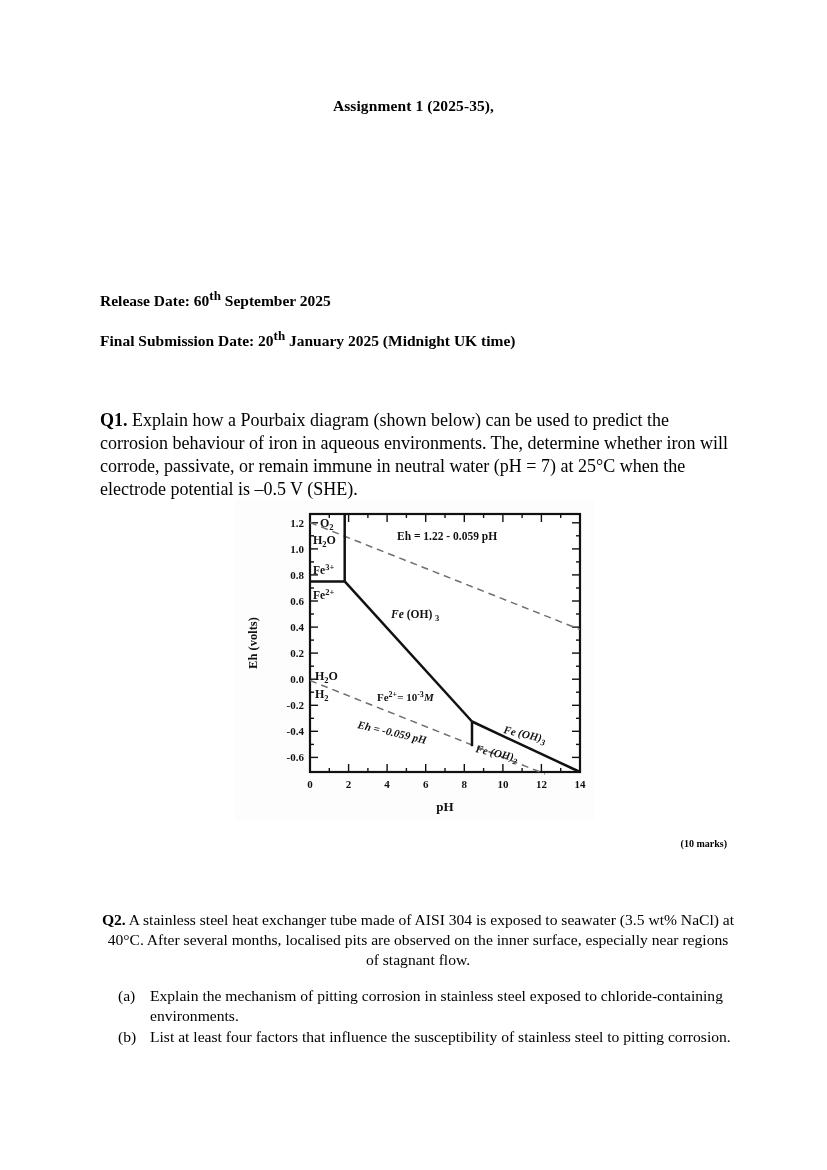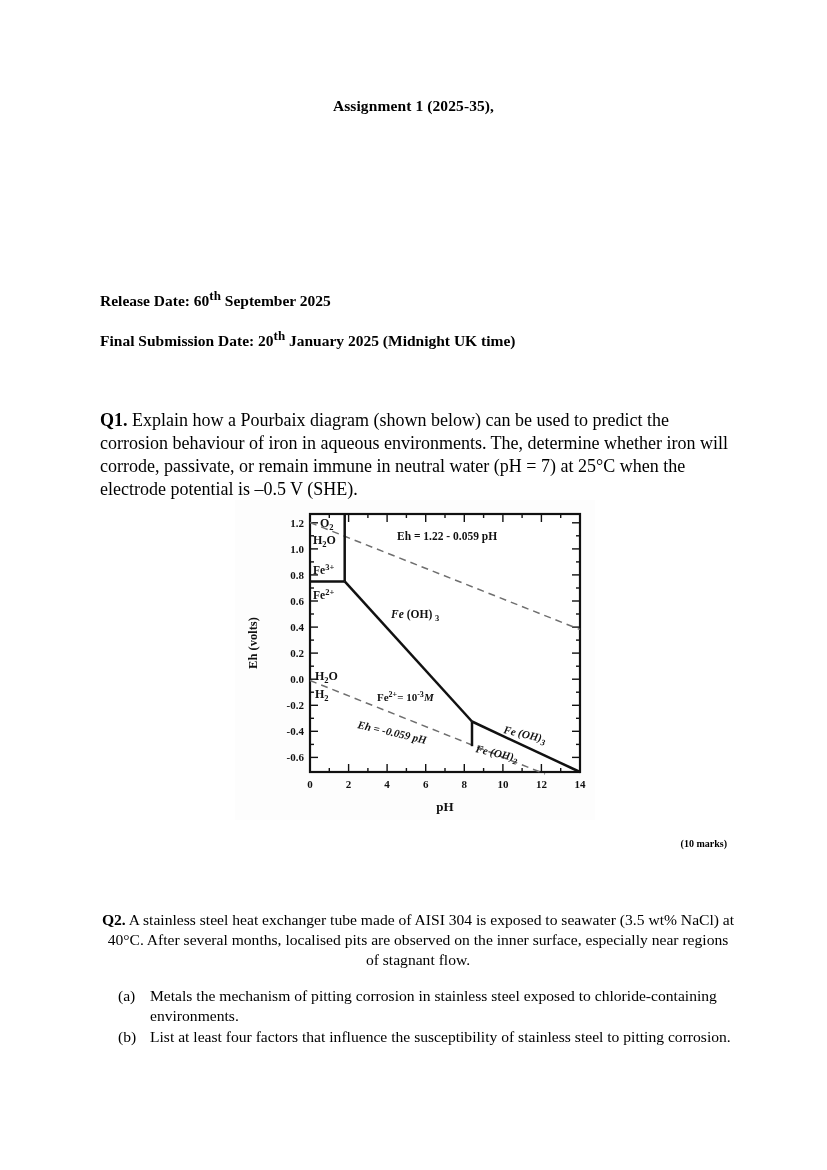--- a/index.html
+++ b/index.html
@@ -293,21 +293,21 @@
     </svg>
   </div>
 
   <div class="marks">(10 marks)</div>
 
   <div class="q2-block"><span class="qlabel">Q2.</span><span> A stainless steel heat exchanger tube made of AISI 304 is exposed to seawater (3.5 wt% NaCl) at 40°C. After several months, localised pits are observed on the inner surface, especially near regions of stagnant flow.</span></div>
 
   <div class="sub-list">
     <div class="sub-item">
       <span class="sub-marker">(a)</span>
-      <span class="sub-text">Metals the mechanism of pitting corrosion in stainless steel exposed to chloride-containing environments.</span>
+      <span class="sub-text">Explain the mechanism of pitting corrosion in stainless steel exposed to chloride-containing environments.</span>
     </div>
     <div class="sub-item">
       <span class="sub-marker">(b)</span>
       <span class="sub-text">List at least four factors that influence the susceptibility of stainless steel to pitting corrosion.</span>
     </div>
   </div>
 
 </div>
 
 </body></html>

